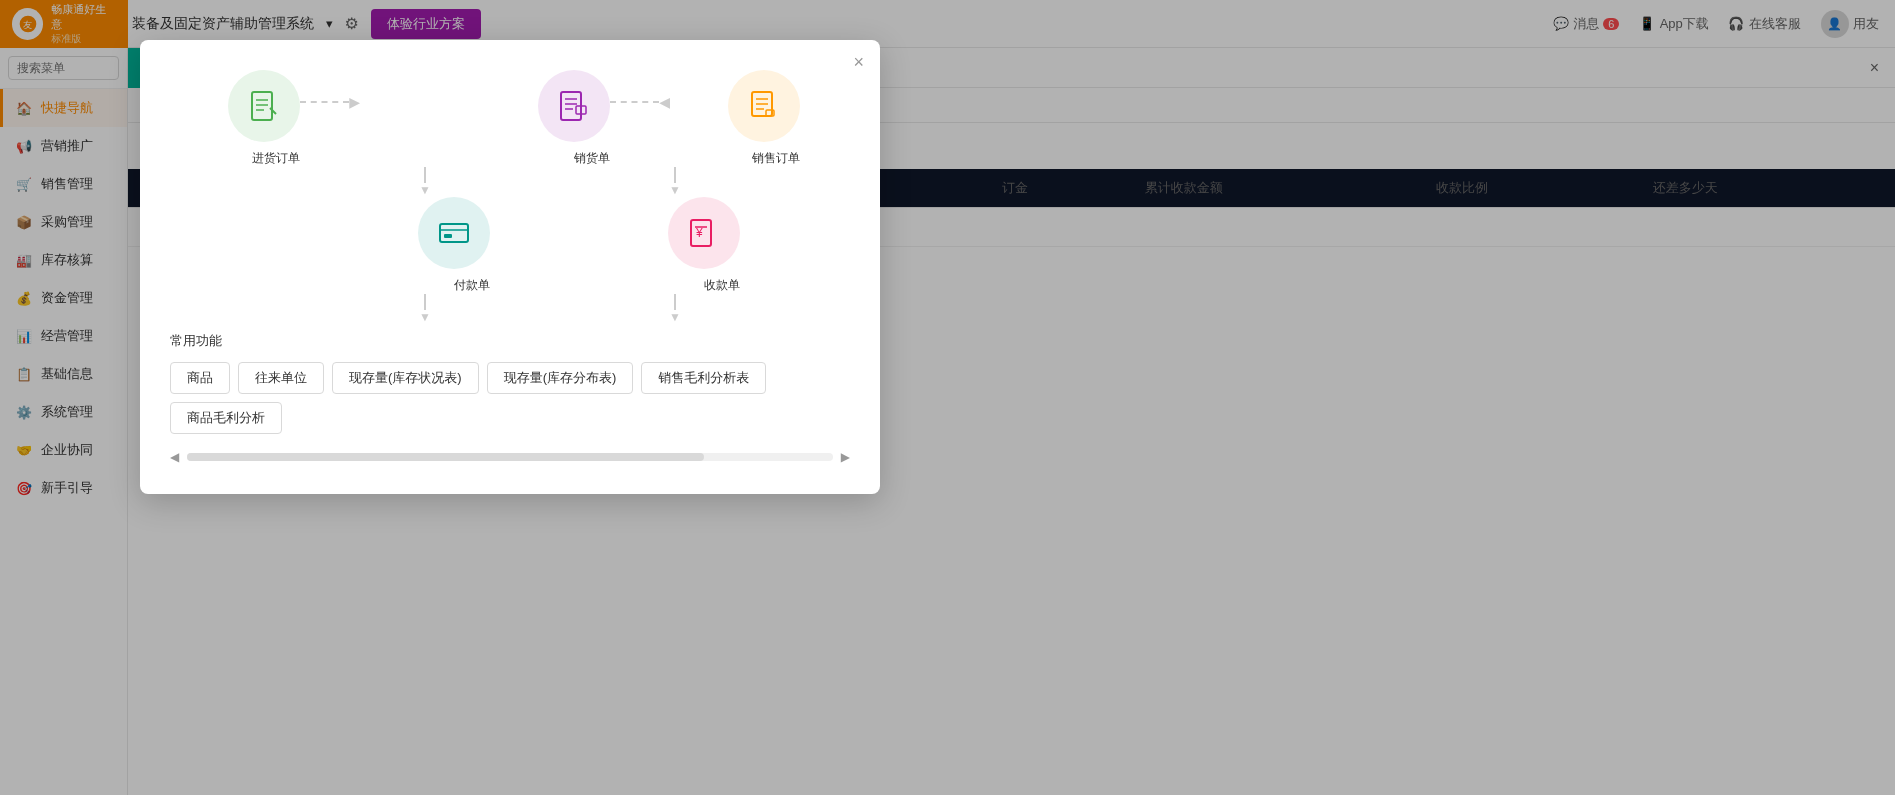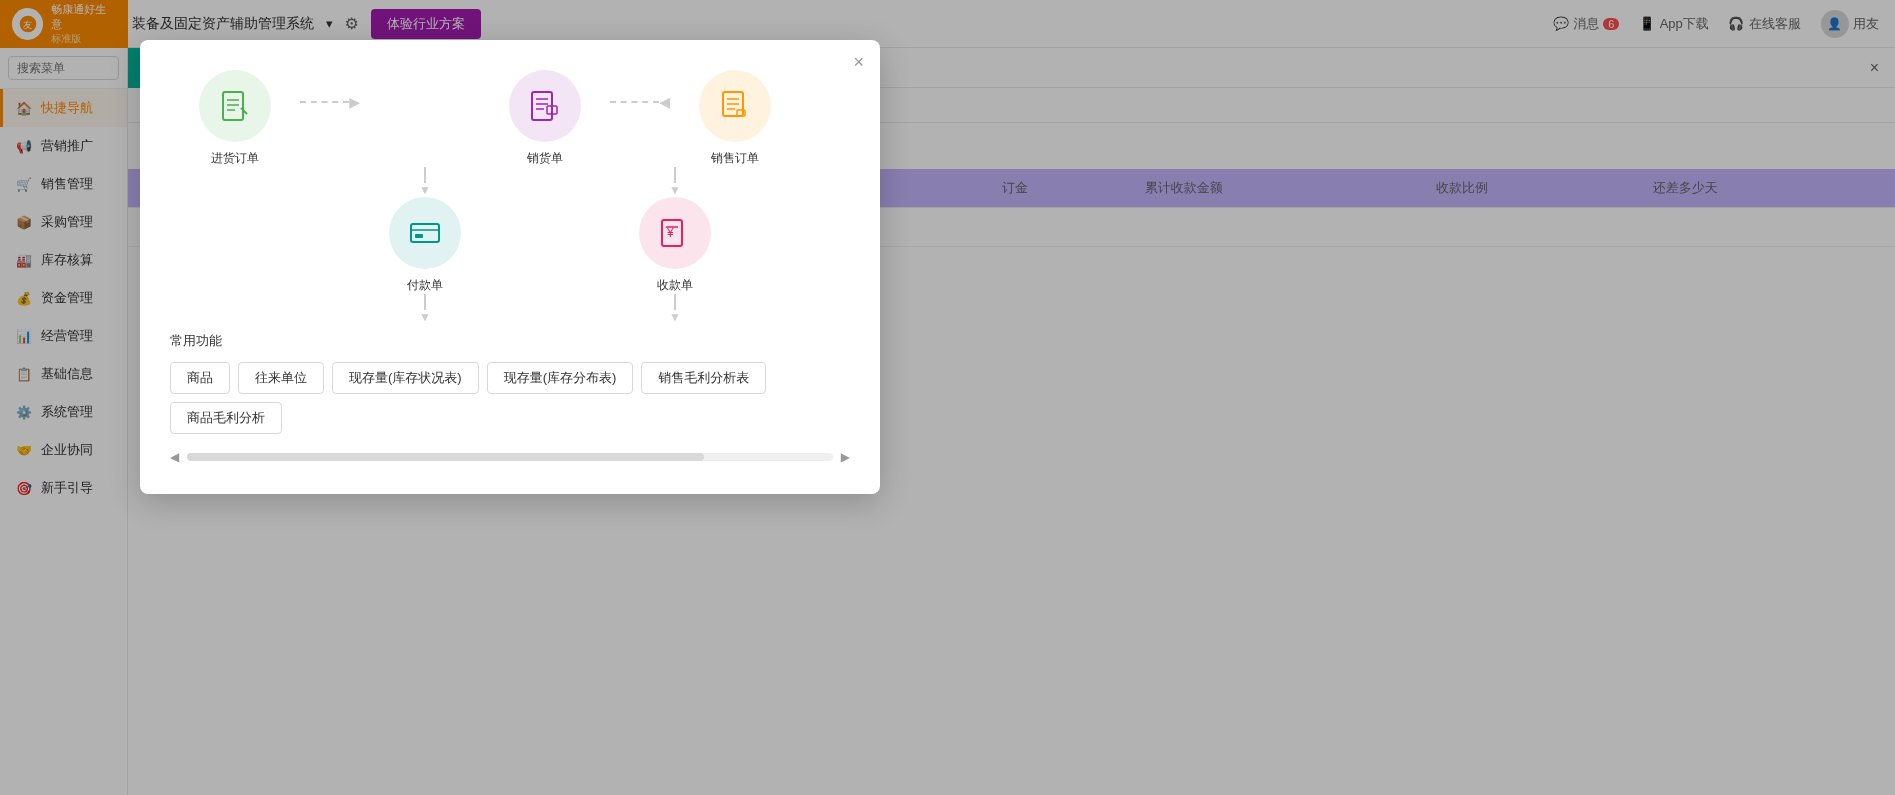--- a/index.html
+++ b/index.html
@@ -47,29 +47,29 @@
     .search-area { display: flex; align-items: center; padding: 8px 16px; background: #fff; flex-wrap: wrap; gap: 8px; flex-shrink: 0; }
     .search-field { display: flex; align-items: center; gap: 4px; }
     .search-input { border: 1px solid #d9d9d9; border-radius: 4px; padding: 4px 8px; font-size: 13px; outline: none; width: 160px; }
     .search-btn { background: #ff8c00; color: #fff; border: none; border-radius: 4px; padding: 5px 20px; cursor: pointer; font-size: 13px; }
     .set-btn { background: #fff; color: #ff8c00; border: 1px solid #ff8c00; border-radius: 4px; padding: 5px 12px; cursor: pointer; font-size: 13px; }
     .more-conditions { color: #666; cursor: pointer; font-size: 13px; }
 
     
     .table-wrapper { flex: 1; overflow: auto; background: #fff; }
     .data-table { width: 100%; border-collapse: collapse; }
-    .data-table th { background: #c4b5fd; padding: 10px 12px; text-align: left; font-weight: 500; color: #666; font-size: 13px; border-bottom: 1px solid #e8e8e8; white-space: nowrap; }
+    .data-table th { background: #0f172a; padding: 10px 12px; text-align: left; font-weight: 500; color: #666; font-size: 13px; border-bottom: 1px solid #e8e8e8; white-space: nowrap; }
     .data-table td { padding: 10px 12px; border-bottom: 1px solid #f0f0f0; font-size: 13px; white-space: nowrap; }
     .no-data { text-align: left; padding: 60px; color: #999; font-size: 13px; }
 
     
     .overlay { position: absolute; top: 0; left: 0; right: 0; bottom: 0; background: rgba(0,0,0,0.3); z-index: 100; display: flex; align-items: flex-start; justify-content: flex-start; }
     .popup { background: #fff; border-radius: 8px; width: 740px; margin: 40px 0 0 140px; padding: 30px; position: relative; box-shadow: 0 8px 32px rgba(0,0,0,0.2); }
     .popup-close { position: absolute; top: 12px; right: 16px; cursor: pointer; color: #999; font-size: 18px; }
-    .flow-item { display: flex; flex-direction: column; align-items: center; gap: 8px; width: 130px; }
+    .flow-item { display: flex; flex-direction: column; align-items: flex-end; gap: 8px; width: 130px; }
     .flow-circle { width: 72px; height: 72px; border-radius: 50%; display: flex; align-items: center; justify-content: center; font-size: 28px; }
     .flow-circle.green { background: #e8f5e9; color: #4caf50; }
     .flow-circle.red { background: #fce4ec; color: #e91e63; }
     .flow-circle.purple { background: #f3e5f5; color: #9c27b0; }
     .flow-circle.orange { background: #fff3e0; color: #ff9800; }
     .flow-circle.teal { background: #e0f2f1; color: #009688; }
     .flow-circle.pink { background: #fce4ec; color: #e91e63; }
     .flow-circle.light-teal { background: #e0f7fa; color: #00bcd4; }
     .flow-label { font-size: 12px; color: #333; text-align: center; }
 

